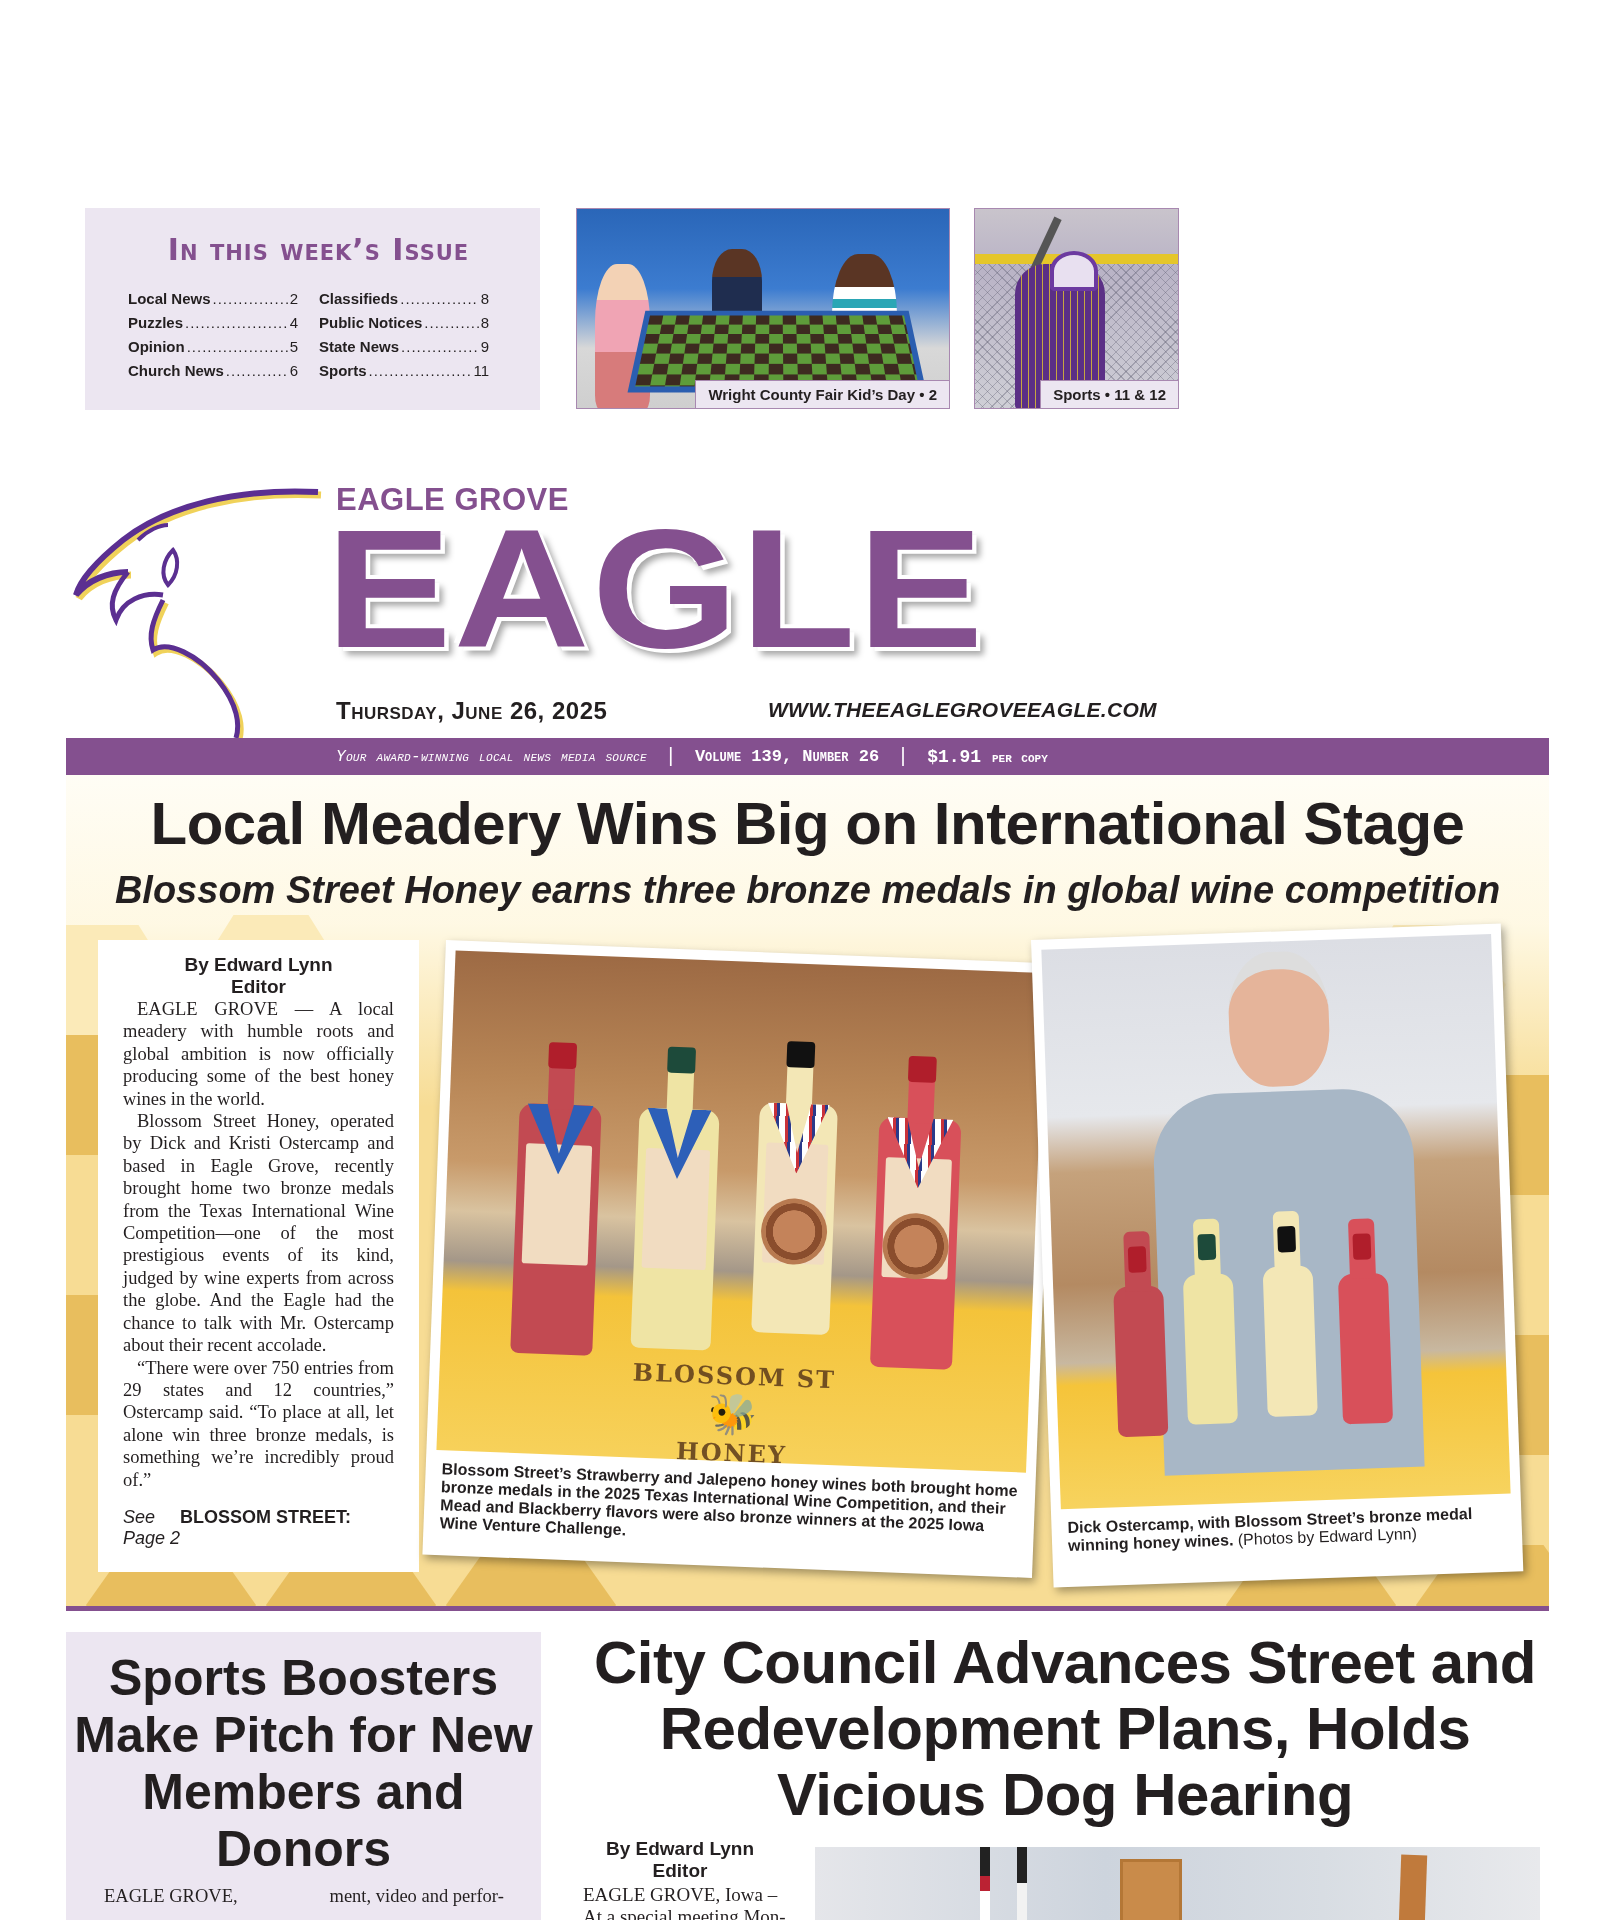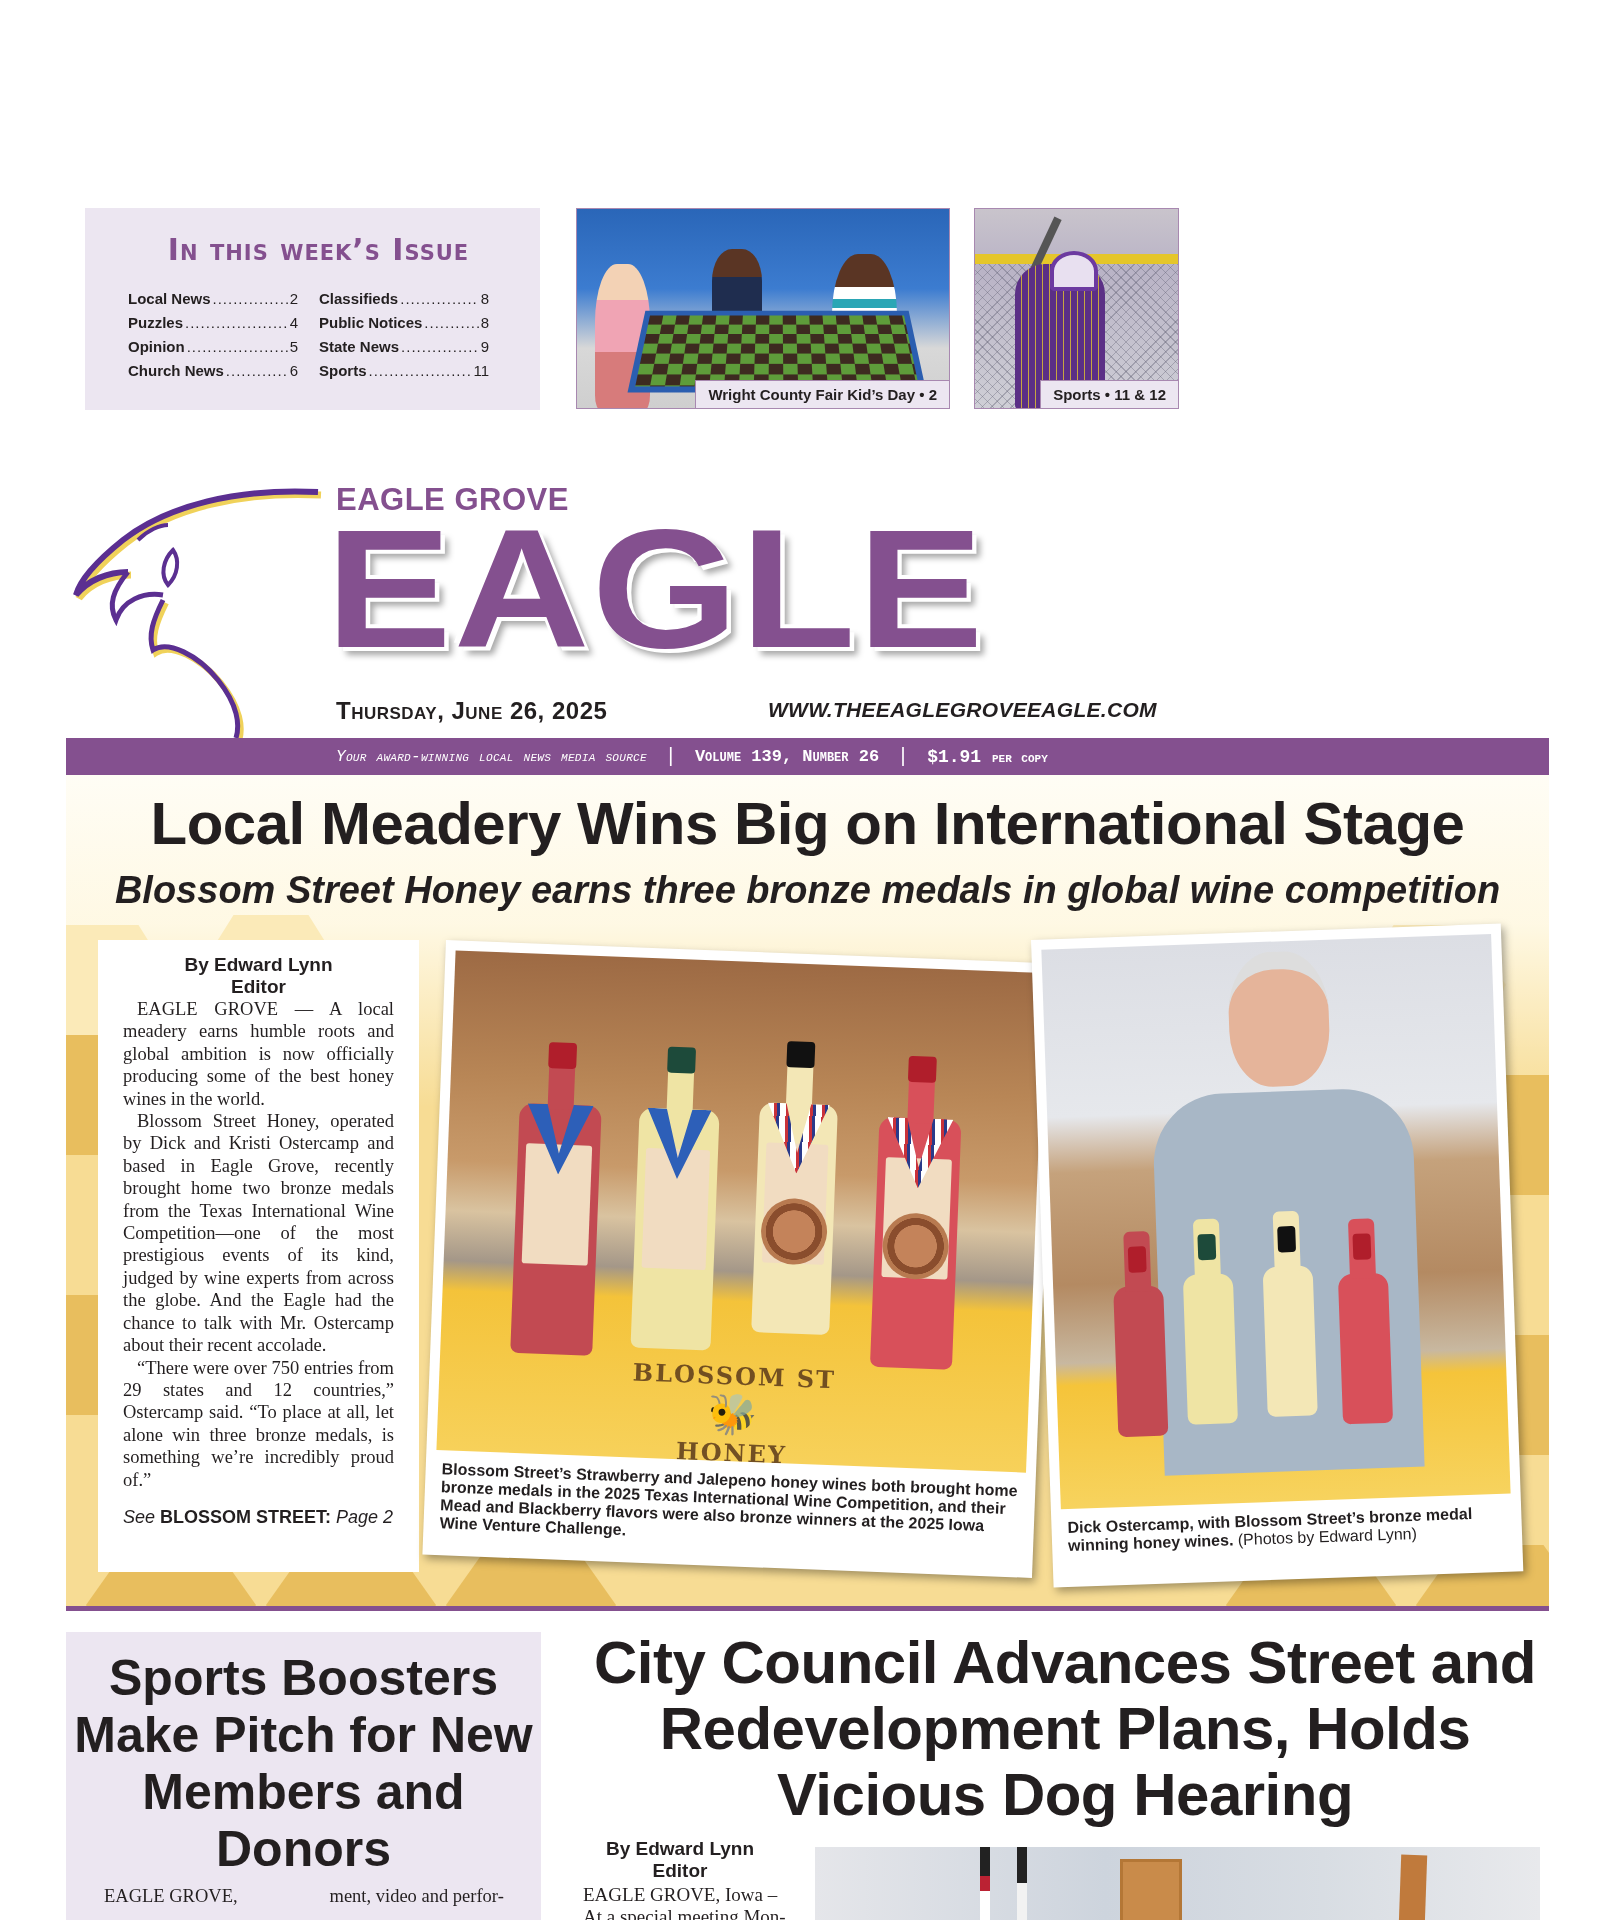--- a/index.html
+++ b/index.html
@@ -114,21 +114,21 @@
     padding: 14px 25px 0 25px;
   }
   .byline { text-align: center; font-size: 19px; font-weight: bold; line-height: 22px; color: #231f20; }
   .body-text {
     font-family: "Liberation Serif", serif; font-size: 18.5px; line-height: 22.4px; text-align: justify;
     color: #231f20; hyphens: auto;
   }
   .body-text p { text-indent: 14px; }
   .see-jump { margin-top: 16px; font-size: 18px; color: #231f20; }
   .see-jump i { font-style: italic; }
-  .see-jump b { font-weight: bold; }
+  .see-jump b { font-weight: bold; margin-left: 20px; }
 
   .photo-card {
     position: absolute; background: #ffffff; z-index: 3;
     box-shadow: 3px 4px 8px rgba(0,0,0,.35); padding: 10px 10px 0 10px;
   }
   .photo-card.p1 { left: 380px; top: 165px; width: 610px; height: 615px; transform: rotate(2.2deg); transform-origin: top left; }
   .photo-card.p2 { left: 965px; top: 165px; width: 470px; height: 648px; transform: rotate(-2deg); transform-origin: top left; z-index: 4; }
 
   .photo-inner { position: relative; width: 100%; overflow: hidden; }
   .p1 .photo-inner { height: 500px;
@@ -290,21 +290,21 @@
 
   <h1 class="lead-headline">Local Meadery Wins Big on International Stage</h1>
   <h2 class="lead-deck">Blossom Street Honey earns three bronze medals in global wine competition</h2>
 
   <div class="lead-textbox">
     <div class="byline">
       <div>By Edward Lynn</div>
       <div>Editor</div>
     </div>
     <div class="body-text">
-      <p>EAGLE GROVE — A local meadery earns humble roots and global ambition is now officially producing some of the best honey wines in the world.</p>
+      <p>EAGLE GROVE — A local meadery with humble roots and global ambition is now officially producing some of the best honey wines in the world.</p>
       <p>Blossom Street Honey, operated by Dick and Kristi Ostercamp and based in Eagle Grove, recently brought home two bronze medals from the Texas International Wine Competition—one of the most prestigious events of its kind, judged by wine experts from across the globe. And the Eagle had the chance to talk with Mr. Ostercamp about their recent accolade.</p>
       <p>“There were over 750 entries from 29 states and 12 countries,” Ostercamp said. “To place at all, let alone win three bronze medals, is something we’re incredibly proud of.”</p>
     </div>
     <div class="see-jump">
       <i>See</i> <b>BLOSSOM STREET:</b> <i>Page 2</i>
     </div>
   </div>
 
   <div class="photo-card p1">
     <div class="photo-inner">

